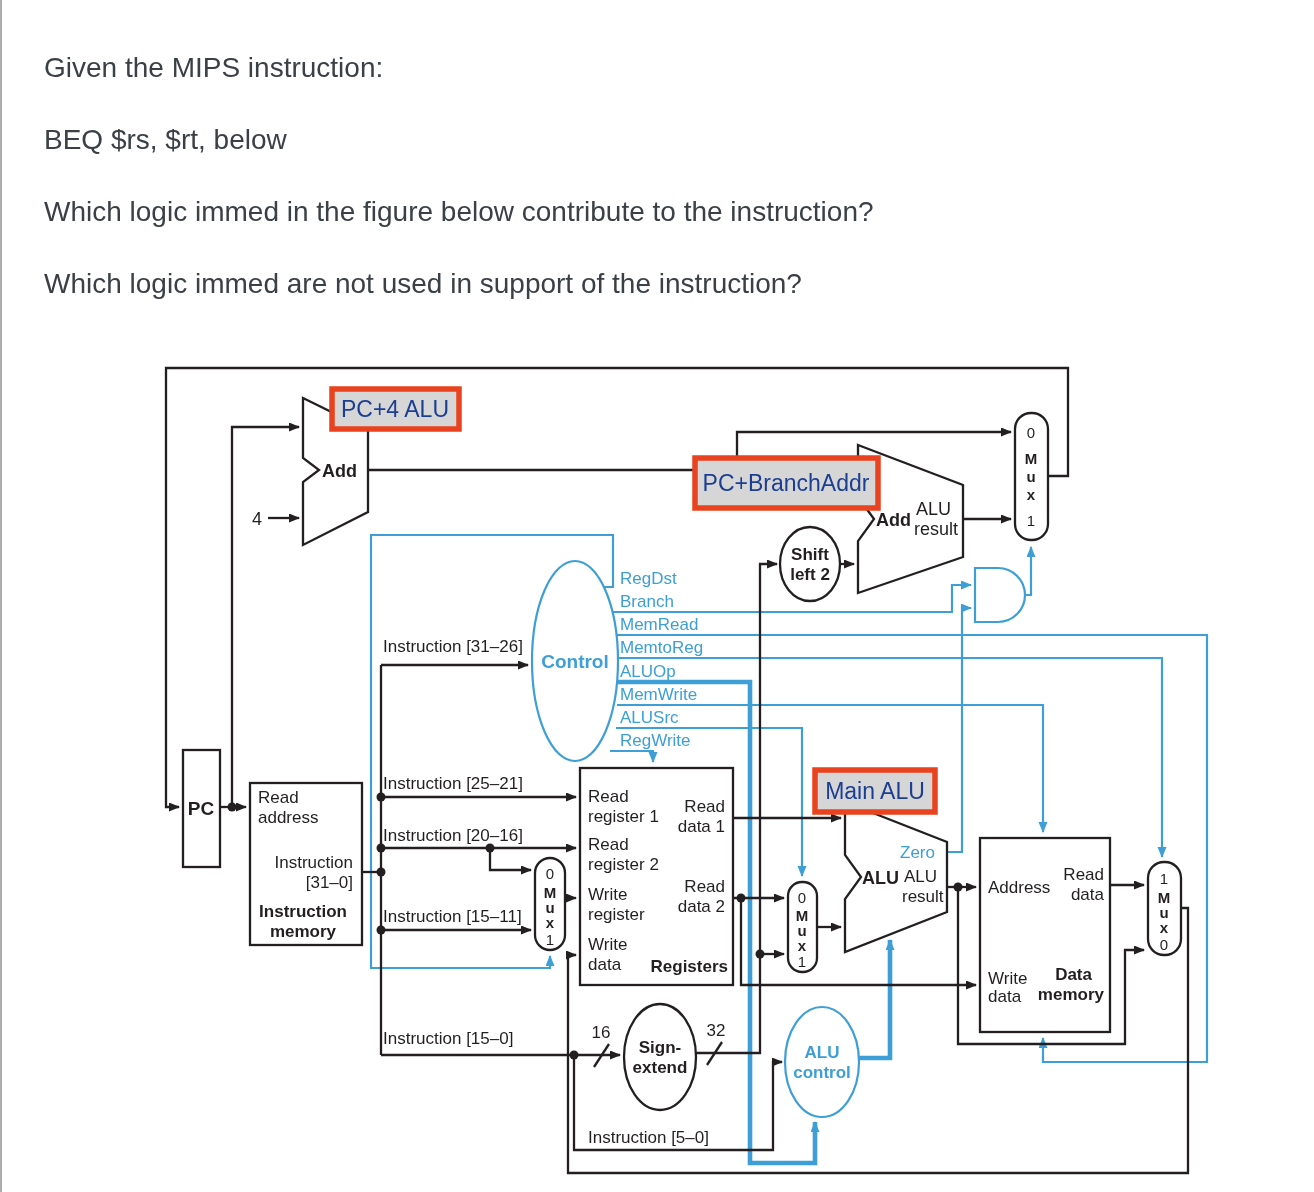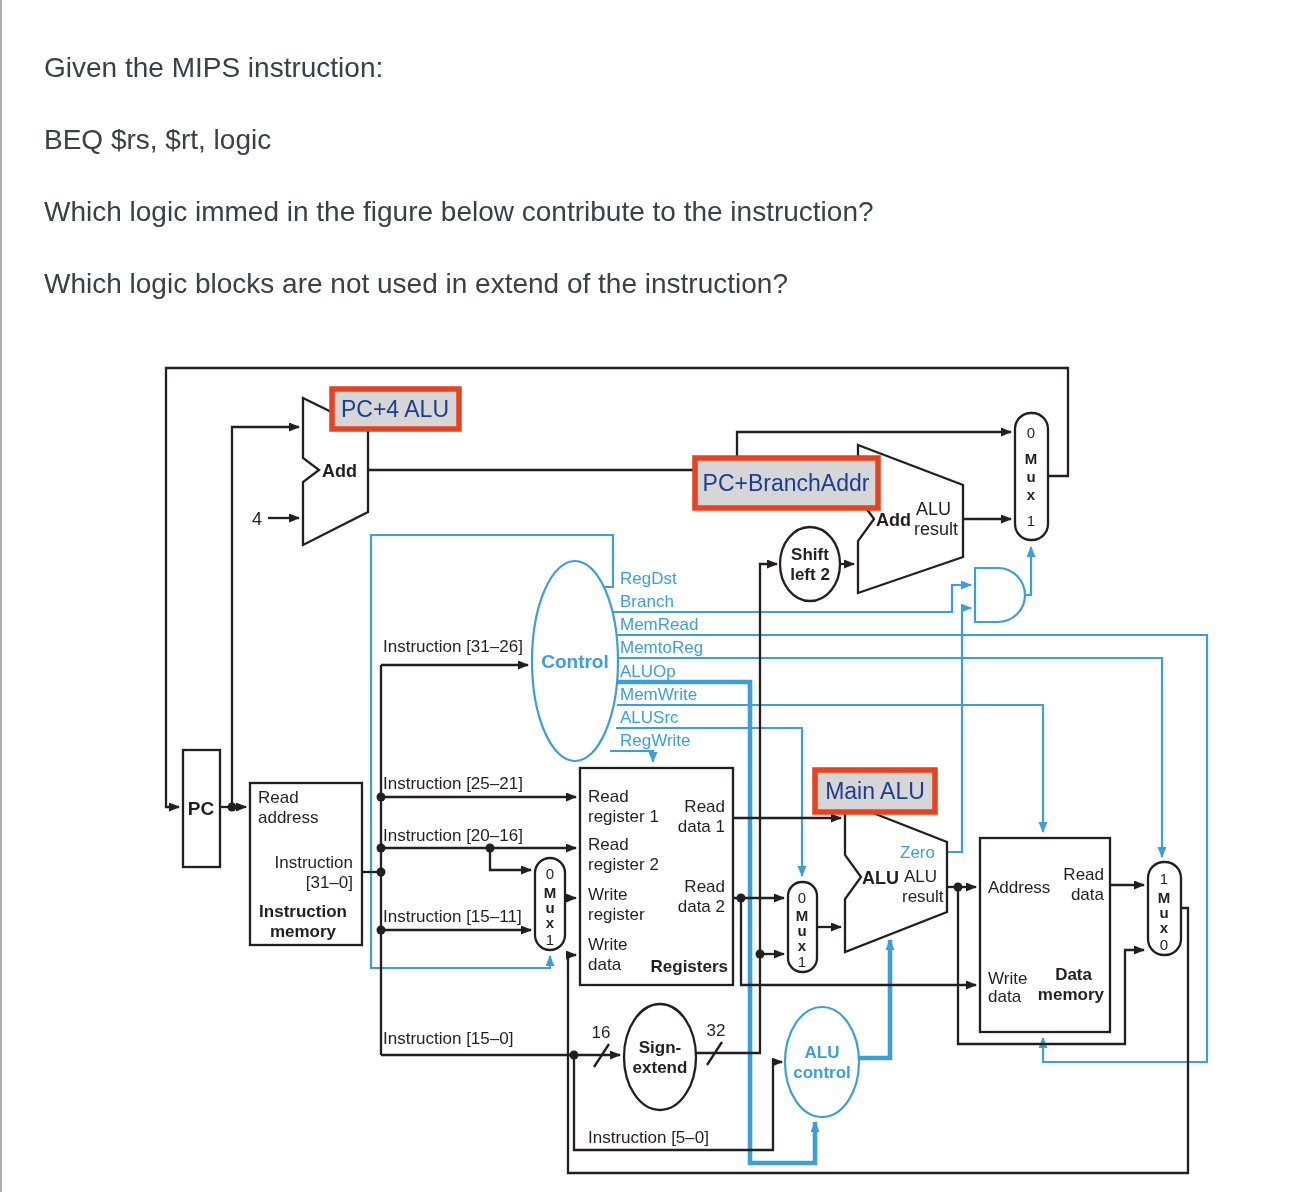--- a/index.html
+++ b/index.html
@@ -31,23 +31,23 @@
   .end{text-anchor:end;}
 </style>
 </head>
 <body>
 
 <div class="page">
   <div class="left-border"></div>
 
   <div class="question">
     <div class="qline q1">Given the MIPS instruction:</div>
-    <div class="qline q2">BEQ $rs, $rt, logic</div>
+    <div class="qline q2">BEQ $rs, $rt, below</div>
     <div class="qline q3">Which logic immed in the figure below contribute to the instruction?</div>
-    <div class="qline q4">Which logic blocks are not used in extend of the instruction?</div>
+    <div class="qline q4">Which logic immed are not used in support of the instruction?</div>
   </div>
 
   <svg width="1314" height="1192" viewBox="0 0 1314 1192">
     <defs>
       <marker id="ar" markerUnits="userSpaceOnUse" markerWidth="12" markerHeight="10" refX="10" refY="4.5" orient="auto">
         <path d="M0,0 L11,4.5 L0,9 Z" fill="#231f20"></path>
       </marker>
       <marker id="arb" markerUnits="userSpaceOnUse" markerWidth="12" markerHeight="10" refX="10" refY="4.5" orient="auto">
         <path d="M0,0 L11,4.5 L0,9 Z" fill="#3d9fd6"></path>
       </marker>

